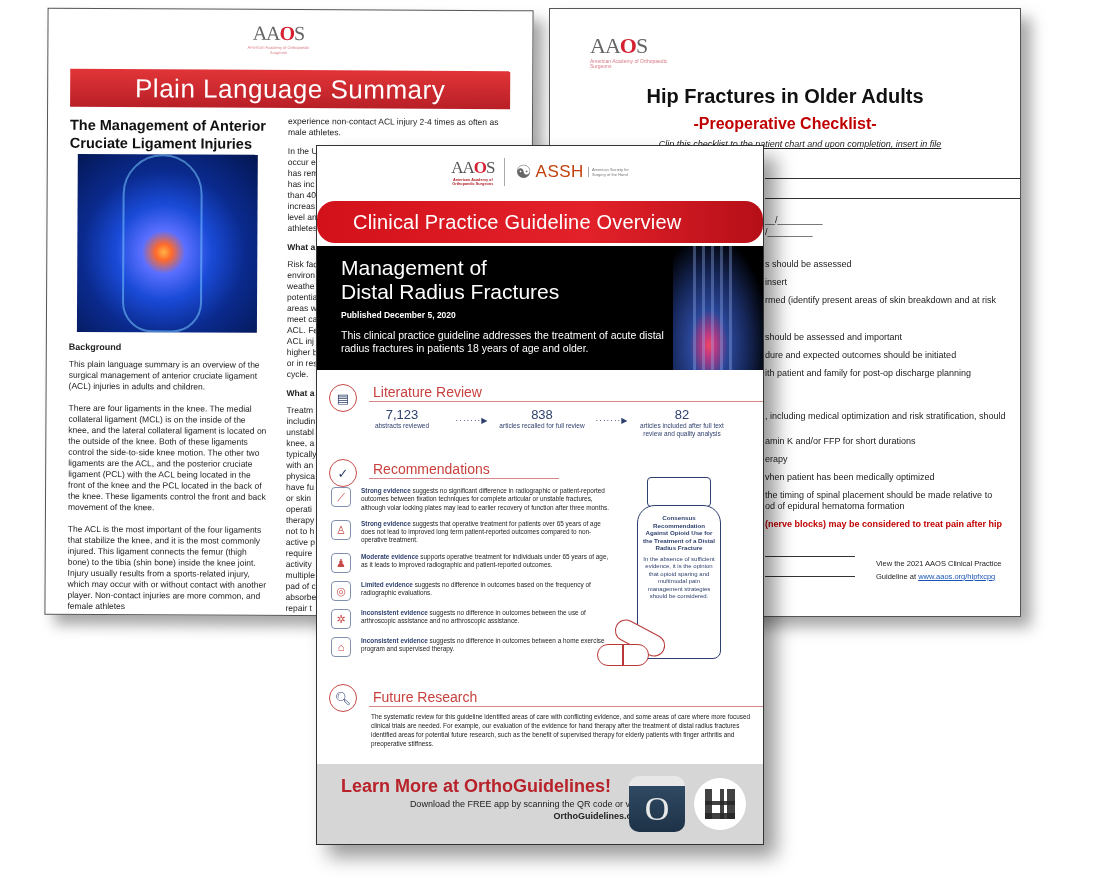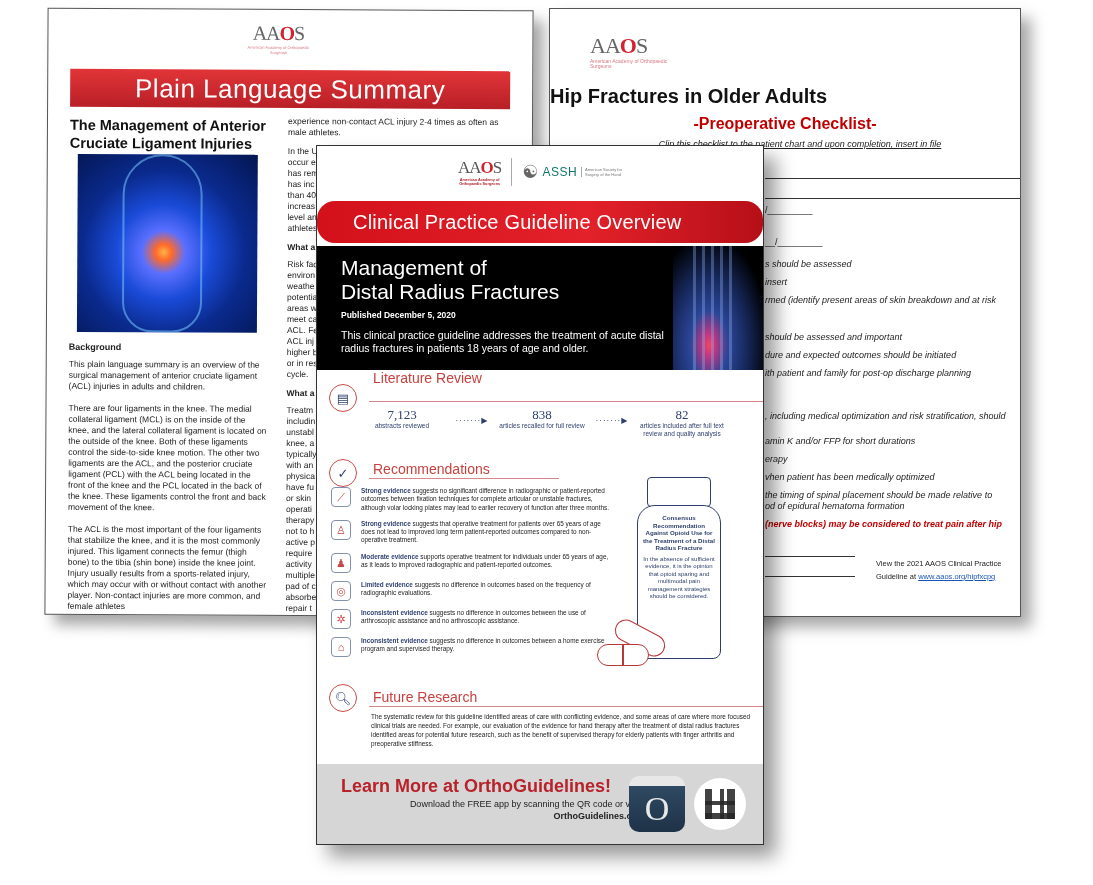--- a/index.html
+++ b/index.html
@@ -22,60 +22,60 @@
   #pls .col1 p { margin-bottom: 11px; }
   #pls .col2 { position: absolute; left: 240px; top: 106px; width: 230px; font-size: 8.5px; color: #222; line-height: 11px; }
   #pls .col2 p { margin-bottom: 8px; }
   #pls .col2 h4 { font-size: 8.5px; margin-bottom: 6px; }
 
   
   #hip { left: 549px; top: 8px; width: 472px; height: 609px; }
   #hip .logo { position: absolute; left: 40px; top: 24px; width: 100px; }
   #hip .logo .aaos-mark { font-size: 22px; }
   #hip .logo .aaos-sub { font-size: 5px; line-height: 5px; }
-  #hip .title { position: absolute; left: 0; top: 76px; width: 100%; font-size: 20px; font-weight: bold; color: #111; }
+  #hip .title { position: absolute; left: 0; top: 76px; width: 100%; text-align: center; font-size: 20px; font-weight: bold; color: #111; }
   #hip .subtitle { position: absolute; left: 0; top: 106px; width: 100%; text-align: center; font-size: 16px; font-weight: bold; color: #c00000; }
   #hip .clip { position: absolute; left: 60px; top: 130px; width: 380px; text-align: center; font-size: 9px; font-style: italic; text-decoration: underline; color: #222; }
   #hip .lines { position: absolute; left: 215px; top: 150px; width: 260px; font-size: 9px; color: #222; }
   .hline { border-bottom: 1px solid #333; height: 20px; }
-  #hip .items { position: absolute; left: 215px; top: 250px; width: 250px; font-size: 9px; line-height: 11px; color: #222; font-style: italic; }
+  #hip .items { position: absolute; left: 215px; top: 250px; width: 250px; font-size: 9px; line-height: 11px; color: #222; }
   #hip .items div { margin-bottom: 7px; white-space: nowrap; }
   #hip .items .red { color: #c00000; font-weight: bold; }
   #hip .sig { position: absolute; left: 215px; top: 528px; width: 90px; }
   #hip .view { position: absolute; left: 326px; top: 548px; width: 140px; font-size: 7.5px; color: #222; line-height: 13px; }
   #hip .view a { color: #1a56b8; text-decoration: underline; }
 
   
   #cpg { left: 316px; top: 145px; width: 448px; height: 700px; border: 1px solid #333; box-shadow: 12px 12px 18px rgba(0,0,0,0.4); }
   #cpg .head { position: absolute; left: 0; top: 0; width: 100%; height: 52px; display: flex; align-items: center; justify-content: center; gap: 10px; }
   #cpg .aaos-block { text-align: center; }
   #cpg .aaos-block .aaos-mark { font-size: 17px; color: #555; }
   #cpg .aaos-block .aaos-sub { font-size: 3.8px; color: #b0202a; font-weight: bold; line-height: 4px; }
   #cpg .vsep { width: 1px; height: 28px; background: #aaa; }
   #cpg .assh { display: flex; align-items: center; gap: 4px; }
-  #cpg .assh-logo { font-size: 12px; color: #0f766e; letter-spacing: 0.5px; }
+  #cpg .assh-logo { font-size: 17px; color: #c2410c; letter-spacing: 0.5px; }
   #cpg .assh-sub { font-size: 4px; color: #777; line-height: 5px; border-left: 1px solid #aaa; padding-left: 3px; }
   #cpg .redbar { position: absolute; left: 0; top: 55px; width: 100%; height: 42px; background: linear-gradient(90deg,#d3111b,#e3212a 60%,#b60f18); color: #fff; font-size: 20px; line-height: 42px; padding-left: 36px; font-weight: 400; letter-spacing: .2px; border-radius: 18px; }
   #cpg .blackband { position: absolute; left: 0; top: 100px; width: 100%; height: 124px; background: #000; }
   #cpg .xray { position: absolute; right: 0; top: 0; width: 90px; height: 124px; background: radial-gradient(ellipse at 40% 80%, #ff4a6a 0%, #c83c8a 8%, #2d4aa0 25%, #182a60 50%, #000 80%); opacity: .95; }
   #cpg .xray::before { content:""; position:absolute; left:20px; top:0; width:40px; height:124px; background: repeating-linear-gradient(90deg, rgba(160,190,255,.35) 0 3px, transparent 3px 9px); }
   #cpg .mtitle { position: absolute; left: 24px; top: 110px; color: #fff; font-size: 21px; line-height: 24px; font-weight: 500; }
   #cpg .pub { position: absolute; left: 24px; top: 164px; color: #fff; font-size: 8.5px; font-weight: bold; }
   #cpg .desc { position: absolute; left: 24px; top: 183px; width: 340px; color: #fff; font-size: 10.5px; line-height: 13px; }
 
   .sec-icon { position: absolute; width: 28px; height: 28px; border: 1.5px solid #c74a48; border-radius: 50%; display: flex; align-items: center; justify-content: center; color: #2d3f6c; font-size: 13px; background: #fff; }
   .sec-title { position: absolute; color: #c8413e; font-size: 14px; }
   .sec-rule { position: absolute; height: 1px; background: #d9868a; }
 
   #cpg .lit-icon { left: 12px; top: 238px; }
-  #cpg .lit-title { left: 56px; top: 224px; }
+  #cpg .lit-title { left: 56px; top: 238px; }
   #cpg .lit-rule { left: 52px; top: 255px; width: 396px; }
   #cpg .stats { position: absolute; left: 40px; top: 262px; width: 370px; display: flex; align-items: flex-start; justify-content: space-between; }
   #cpg .stat { text-align: center; color: #2d3f6c; font-size: 6.5px; line-height: 7.5px; width: 90px; }
-  #cpg .stat .num { font-size: 13px; line-height: 14px; font-family: Liberation Serif, serif; }
+  #cpg .stat .num { font-size: 13px; line-height: 14px; }
   #cpg .arrow { color: #2d3f6c; font-size: 8px; padding-top: 8px; letter-spacing: 1px; }
 
   #cpg .rec-icon { left: 12px; top: 313px; }
   #cpg .rec-title { left: 56px; top: 315px; }
   #cpg .rec-rule { left: 52px; top: 332px; width: 190px; }
   #cpg .recs { position: absolute; left: 14px; top: 341px; width: 280px; }
   #cpg .rec { display: flex; gap: 10px; margin-bottom: 8px; align-items: flex-start; }
   #cpg .rec-glyph { width: 20px; height: 20px; flex: 0 0 20px; border: 1px solid #8290b0; border-radius: 4px; color: #c74a48; font-size: 11px; text-align: center; line-height: 18px; }
   #cpg .rec-text { font-size: 6.4px; line-height: 8.3px; color: #222; }
   #cpg .rec-text b { color: #2d3f6c; }
@@ -173,22 +173,22 @@
   <div class="logo">
     <div class="aaos-mark"><span>AA</span><span class="o">O</span><span>S</span></div>
     <div class="aaos-sub">American Academy of Orthopaedic Surgeons</div>
   </div>
   <div class="title">Hip Fractures in Older Adults</div>
   <div class="subtitle">-Preoperative Checklist-</div>
   <div class="clip">Clip this checklist to the patient chart and upon completion, insert in file</div>
   <div class="lines">
     <div class="hline"></div>
     <div class="hline"></div>
+    <div style="height:22px; padding-top:16px;">__/_________</div>
     <div style="height:22px; padding-top:6px;">/_________</div>
-    <div style="height:22px; padding-top:16px;">__/_________</div>
   </div>
   <div class="items">
     <div>s should be assessed</div>
     <div>insert</div>
     <div style="margin-bottom:26px;">rmed (identify present areas of skin breakdown and at risk</div>
     <div>should be assessed and important</div>
     <div>dure and expected outcomes should be initiated</div>
     <div style="margin-bottom:20px;">ith patient and family for post-op discharge planning</div>
     <div style="margin-bottom:14px;margin-top:32px;">, including medical optimization and risk stratification, should</div>
     <div>amin K and/or FFP for short durations</div>

